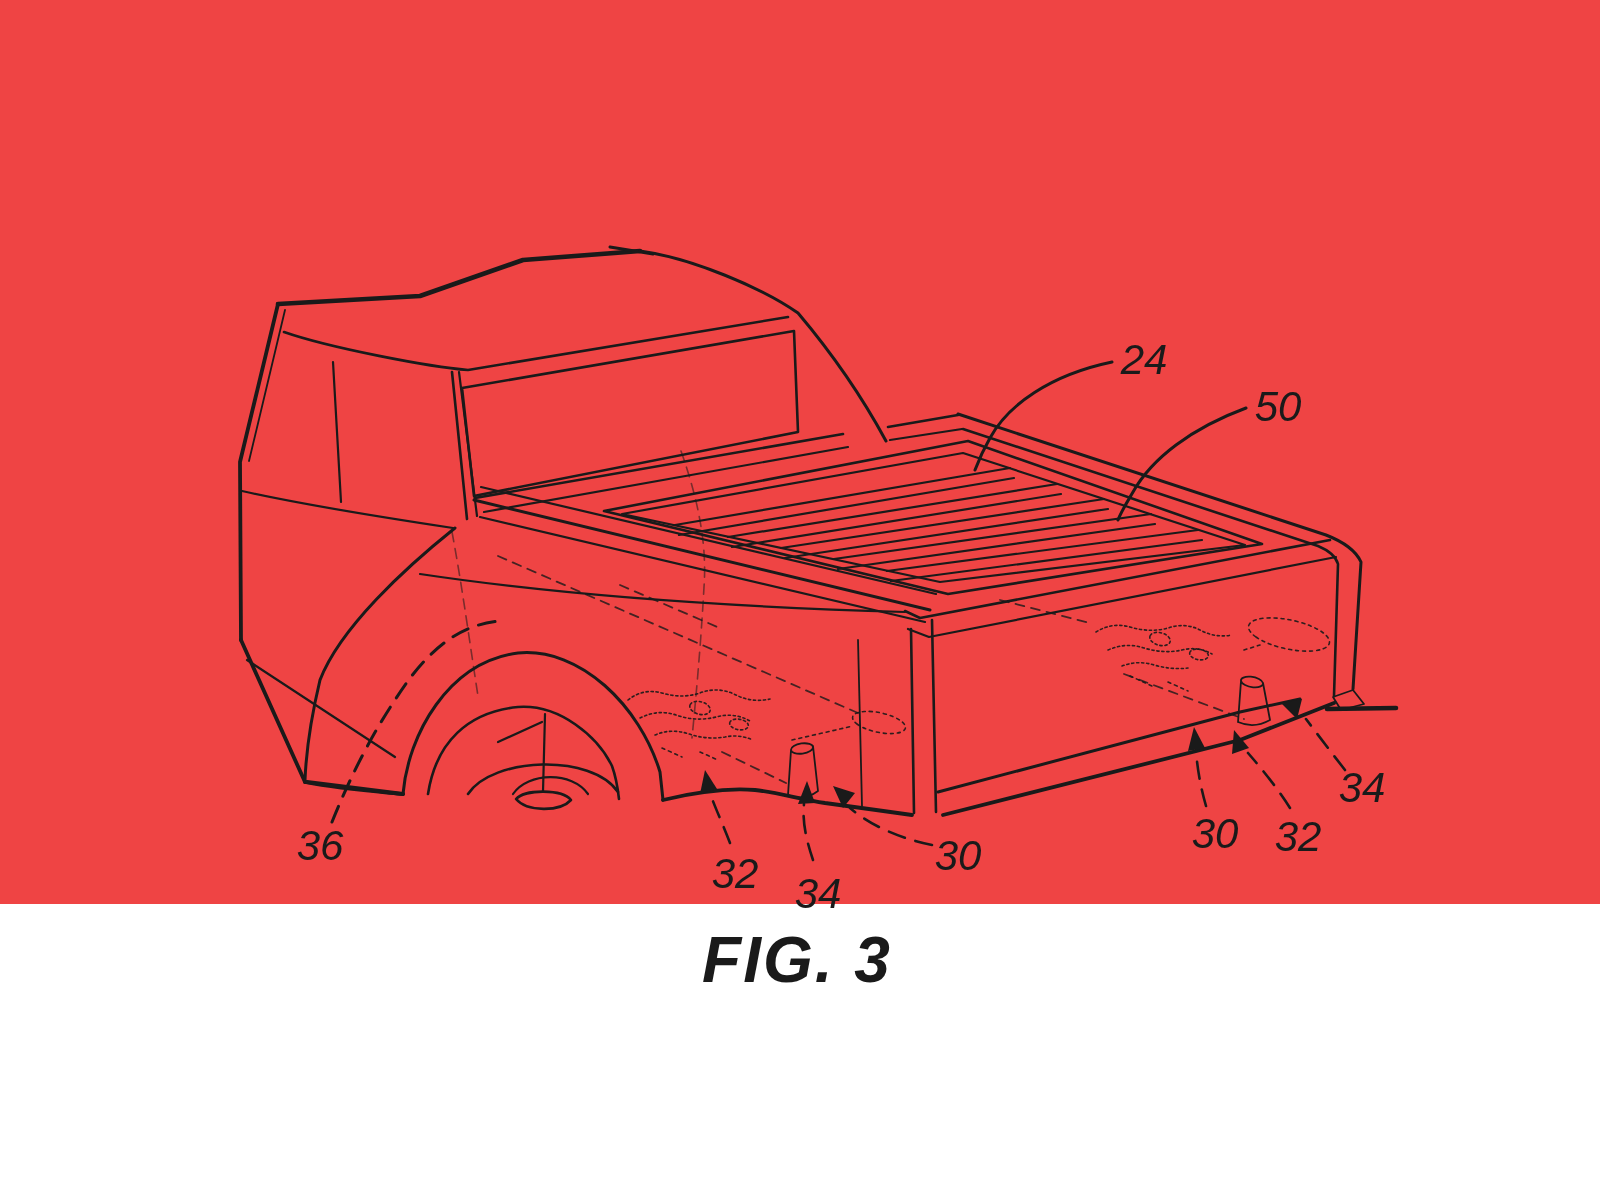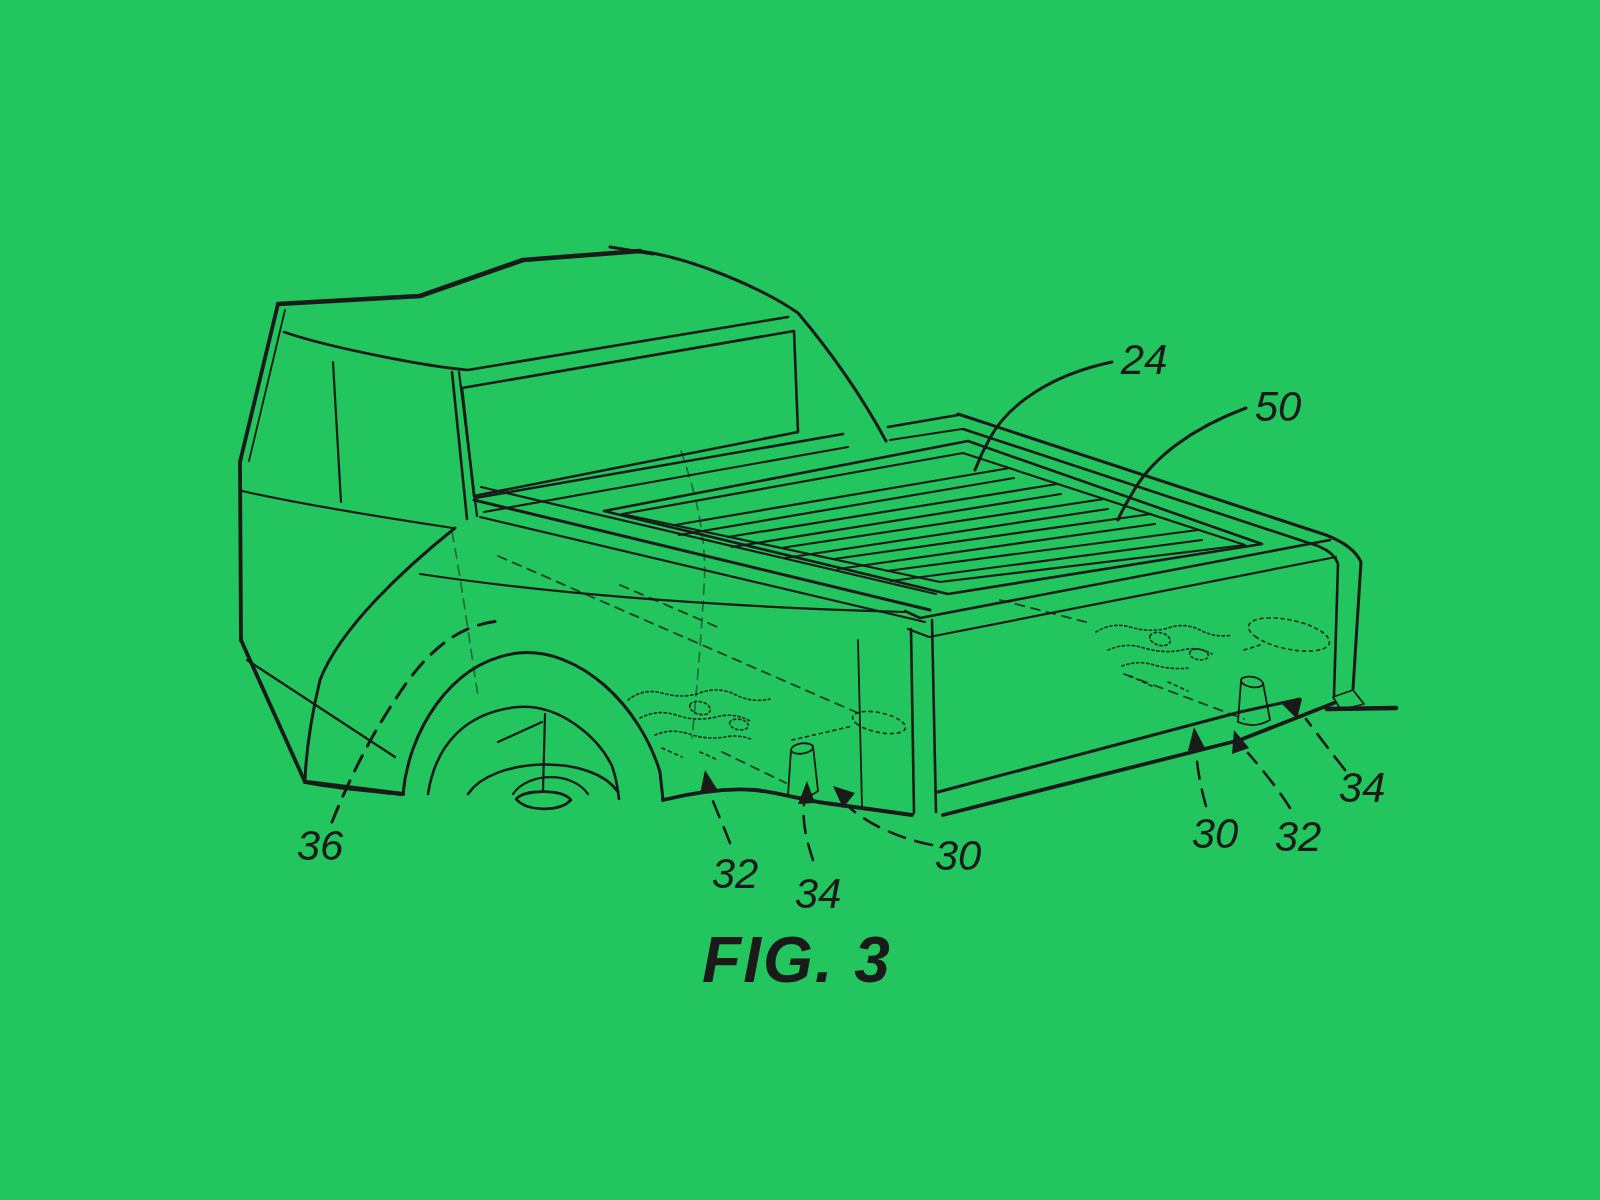--- a/index.html
+++ b/index.html
@@ -7,22 +7,22 @@
     padding: 0;
     background: #ffffff;
     width: 1600px;
     height: 1200px;
     overflow: hidden;
     font-family: "Liberation Sans", sans-serif;
   }
   .figure-wrap {
     position: relative;
     width: 1600px;
-    height: 1200px;
-    background: #22c55e;
+    height: 904px;
+    background: #ef4444;
   }
   svg { display: block; }
   .ink   { stroke: #1a1a1a; fill: none; stroke-linecap: round; stroke-linejoin: round; }
   .w5    { stroke-width: 4.6; }
   .w4    { stroke-width: 3.8; }
   .w3    { stroke-width: 3; }
   .w26   { stroke-width: 2.6; }
   .w22   { stroke-width: 2.2; }
   .w18   { stroke-width: 1.8; }
   .dashL { stroke-dasharray: 17 11; }

